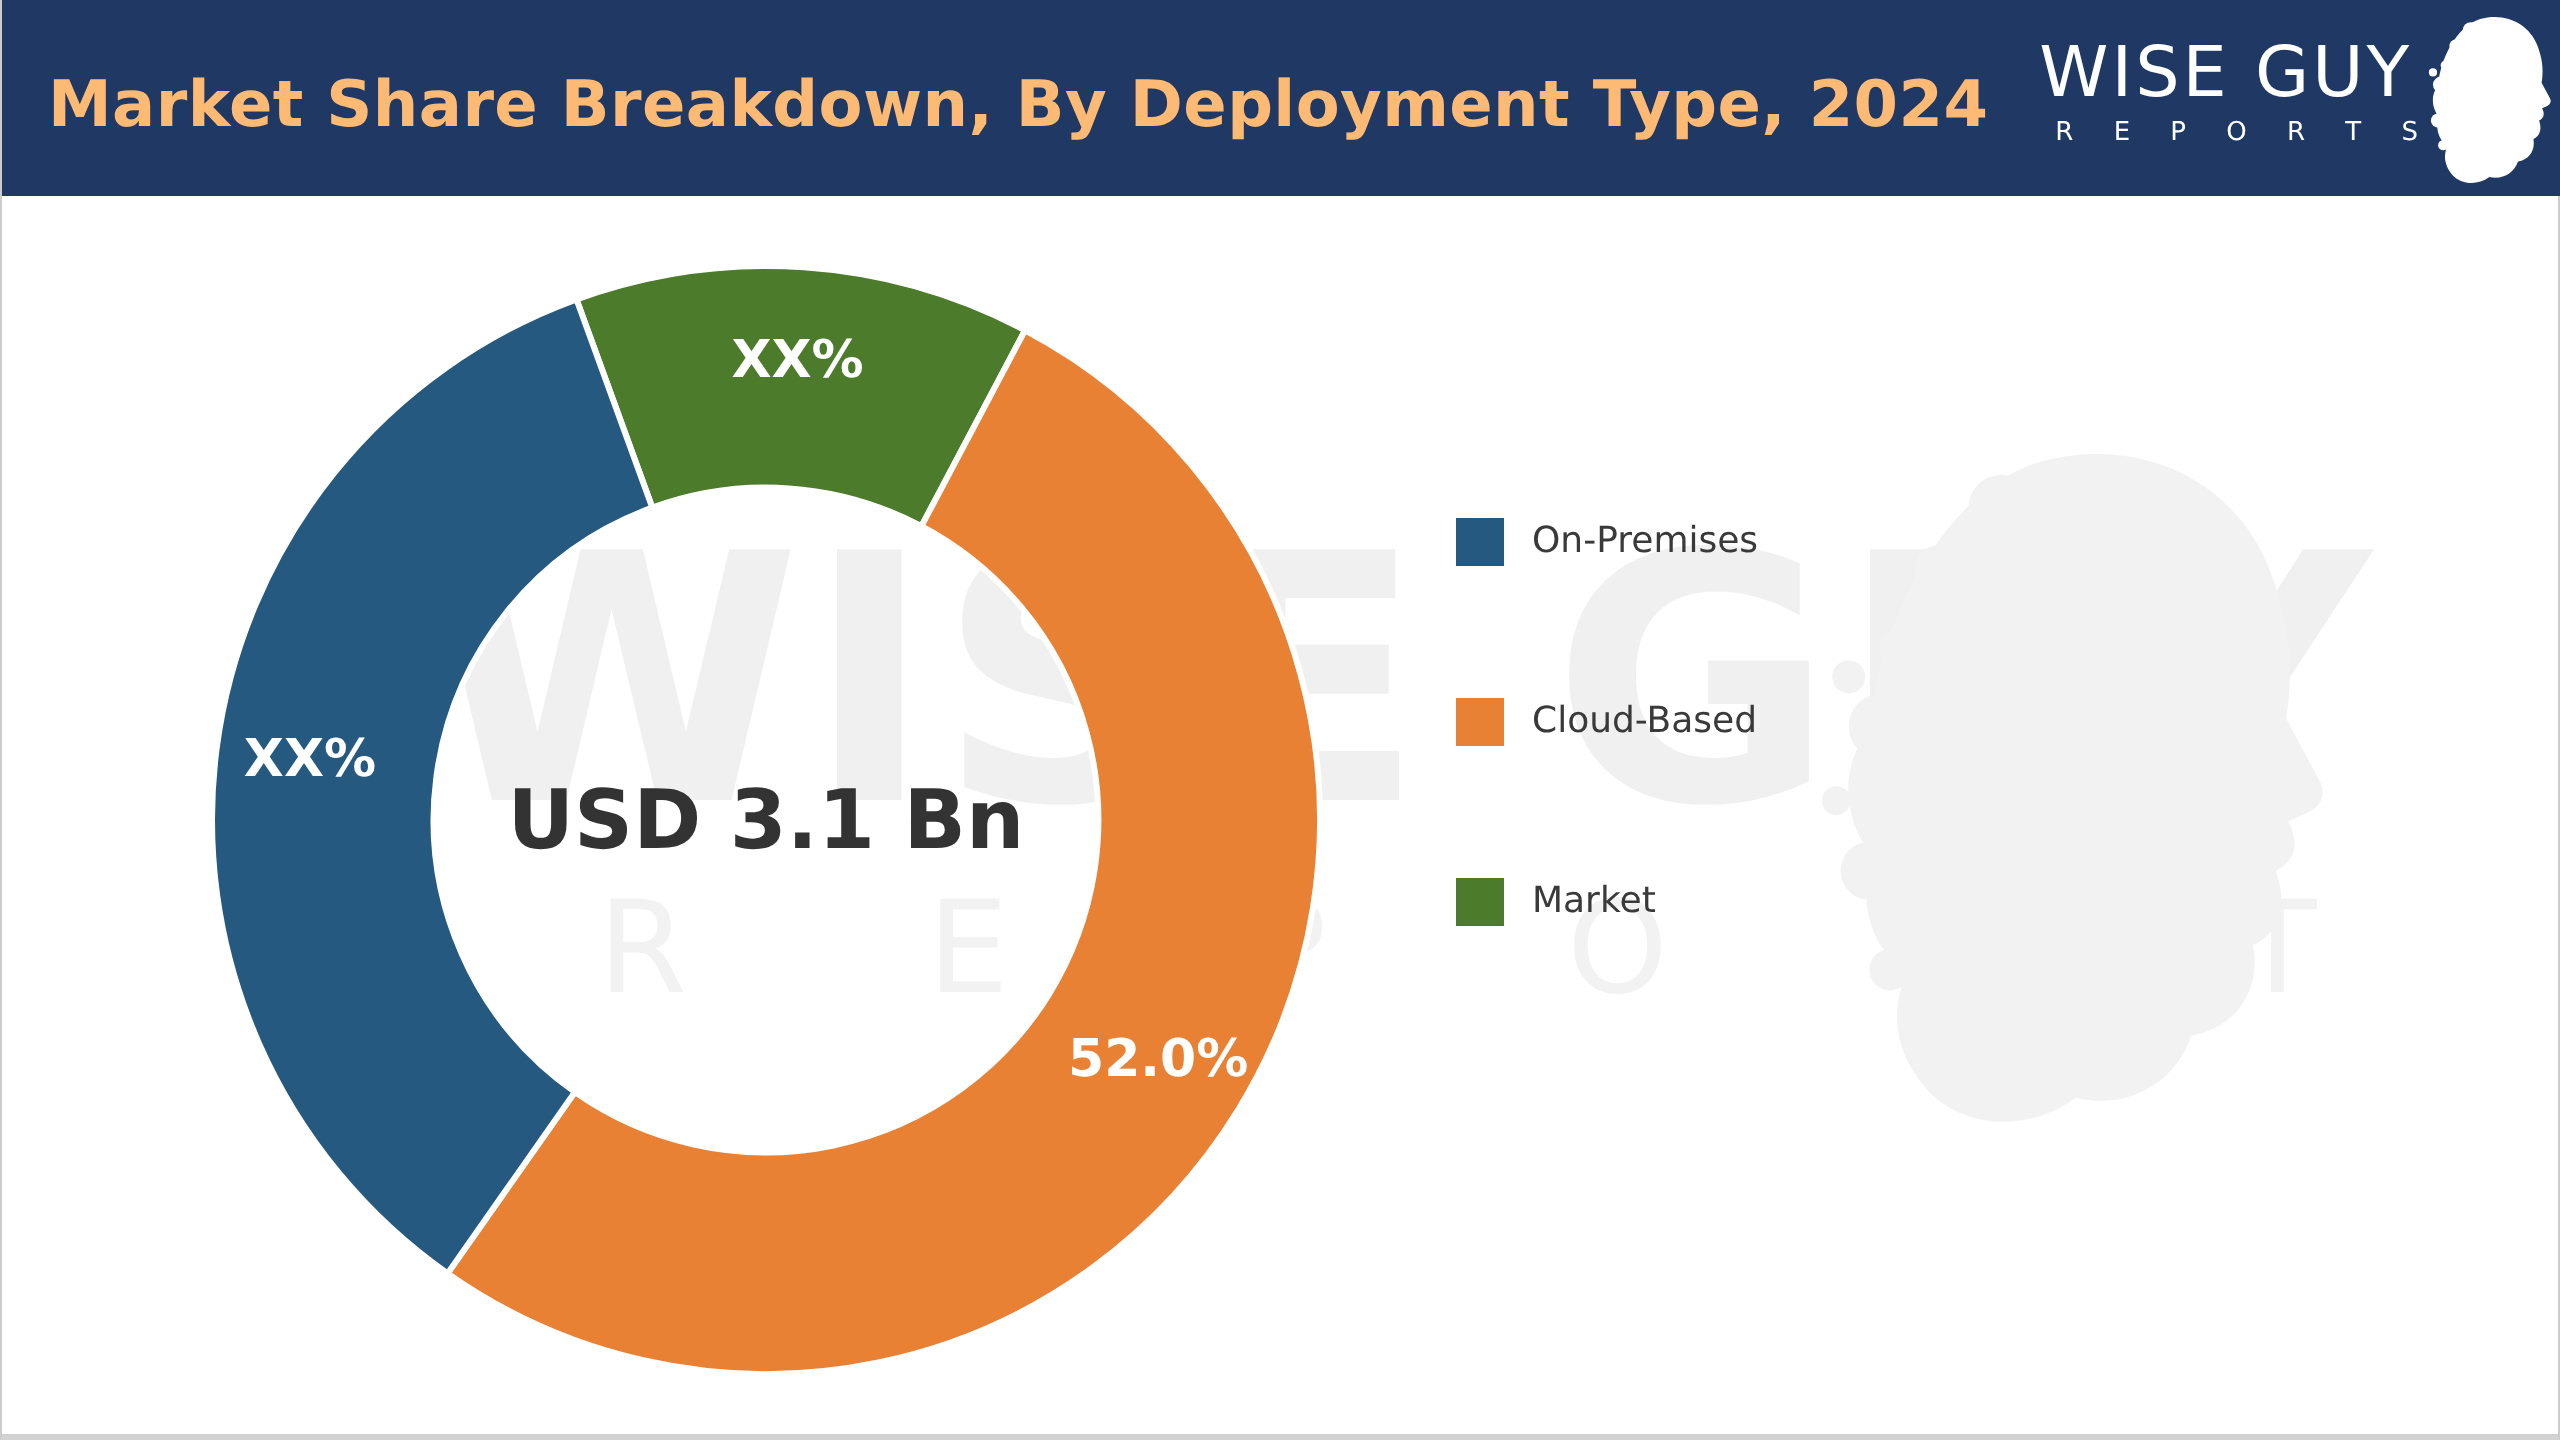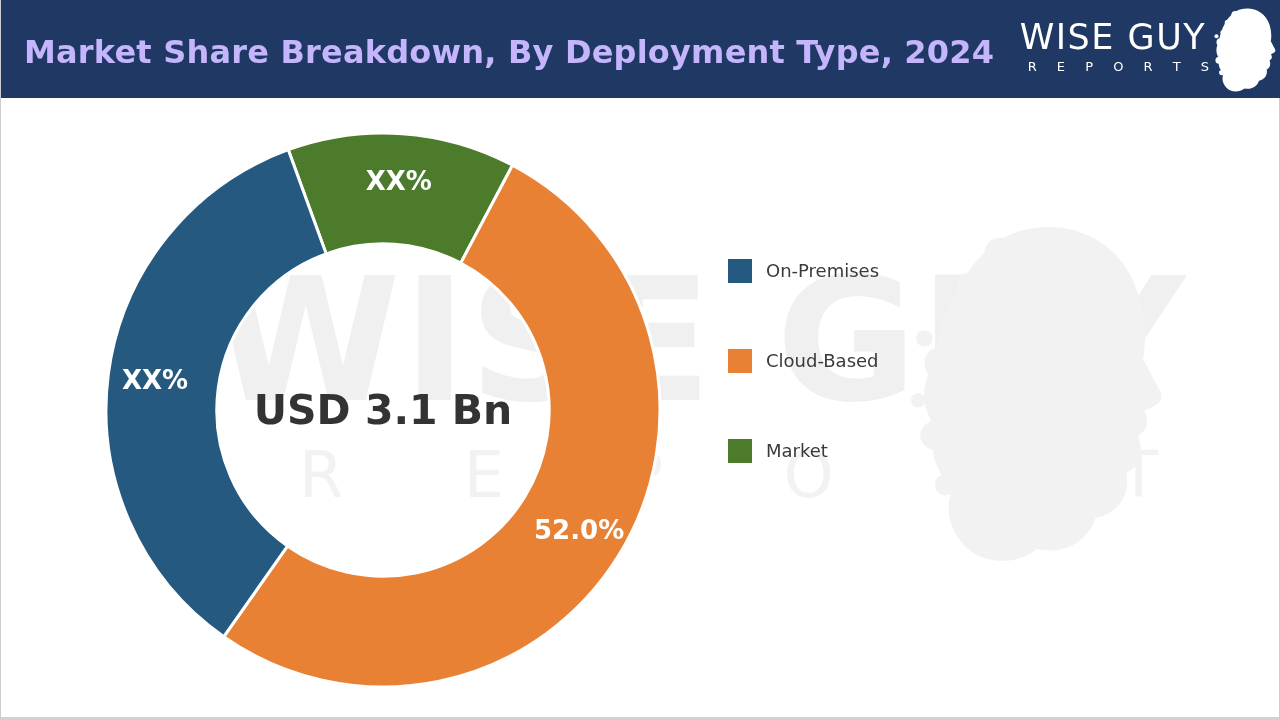--- a/index.html
+++ b/index.html
@@ -11,21 +11,21 @@
     border-left:1px solid #cccccc; border-right:1px solid #cccccc; border-bottom:3px solid #d2d2d2;
   }
 
   
   .header {
     position:absolute; left:0; top:0; width:1280px; height:98px;
     background:#1F3864; overflow:hidden;
   }
   .header-title {
     position:absolute; left:23px; top:0; height:98px; display:flex; align-items:center;
-    color:#c4b5fd; font-size:32px; font-weight:bold; letter-spacing:0.2px; padding-top:6px;
+    color:#fdba74; font-size:32px; font-weight:bold; letter-spacing:0.2px; padding-top:6px;
   }
   .logo { position:absolute; right:64px; top:18px; text-align:left; color:#ffffff; }
   .logo-line1 { font-size:35px; font-weight:500; letter-spacing:1.5px; line-height:38px; }
   .logo-line2 { font-size:13px; font-weight:400; letter-spacing:8px; margin-top:3px; margin-left:8px; }
   .logo-face-icon { position:absolute; left:1196px; top:2px; width:82px; height:94px; }
 
   
   .wm-text {
     position:absolute; z-index:0; color:#f0f0f0; font-weight:600; white-space:nowrap;
     user-select:none;

